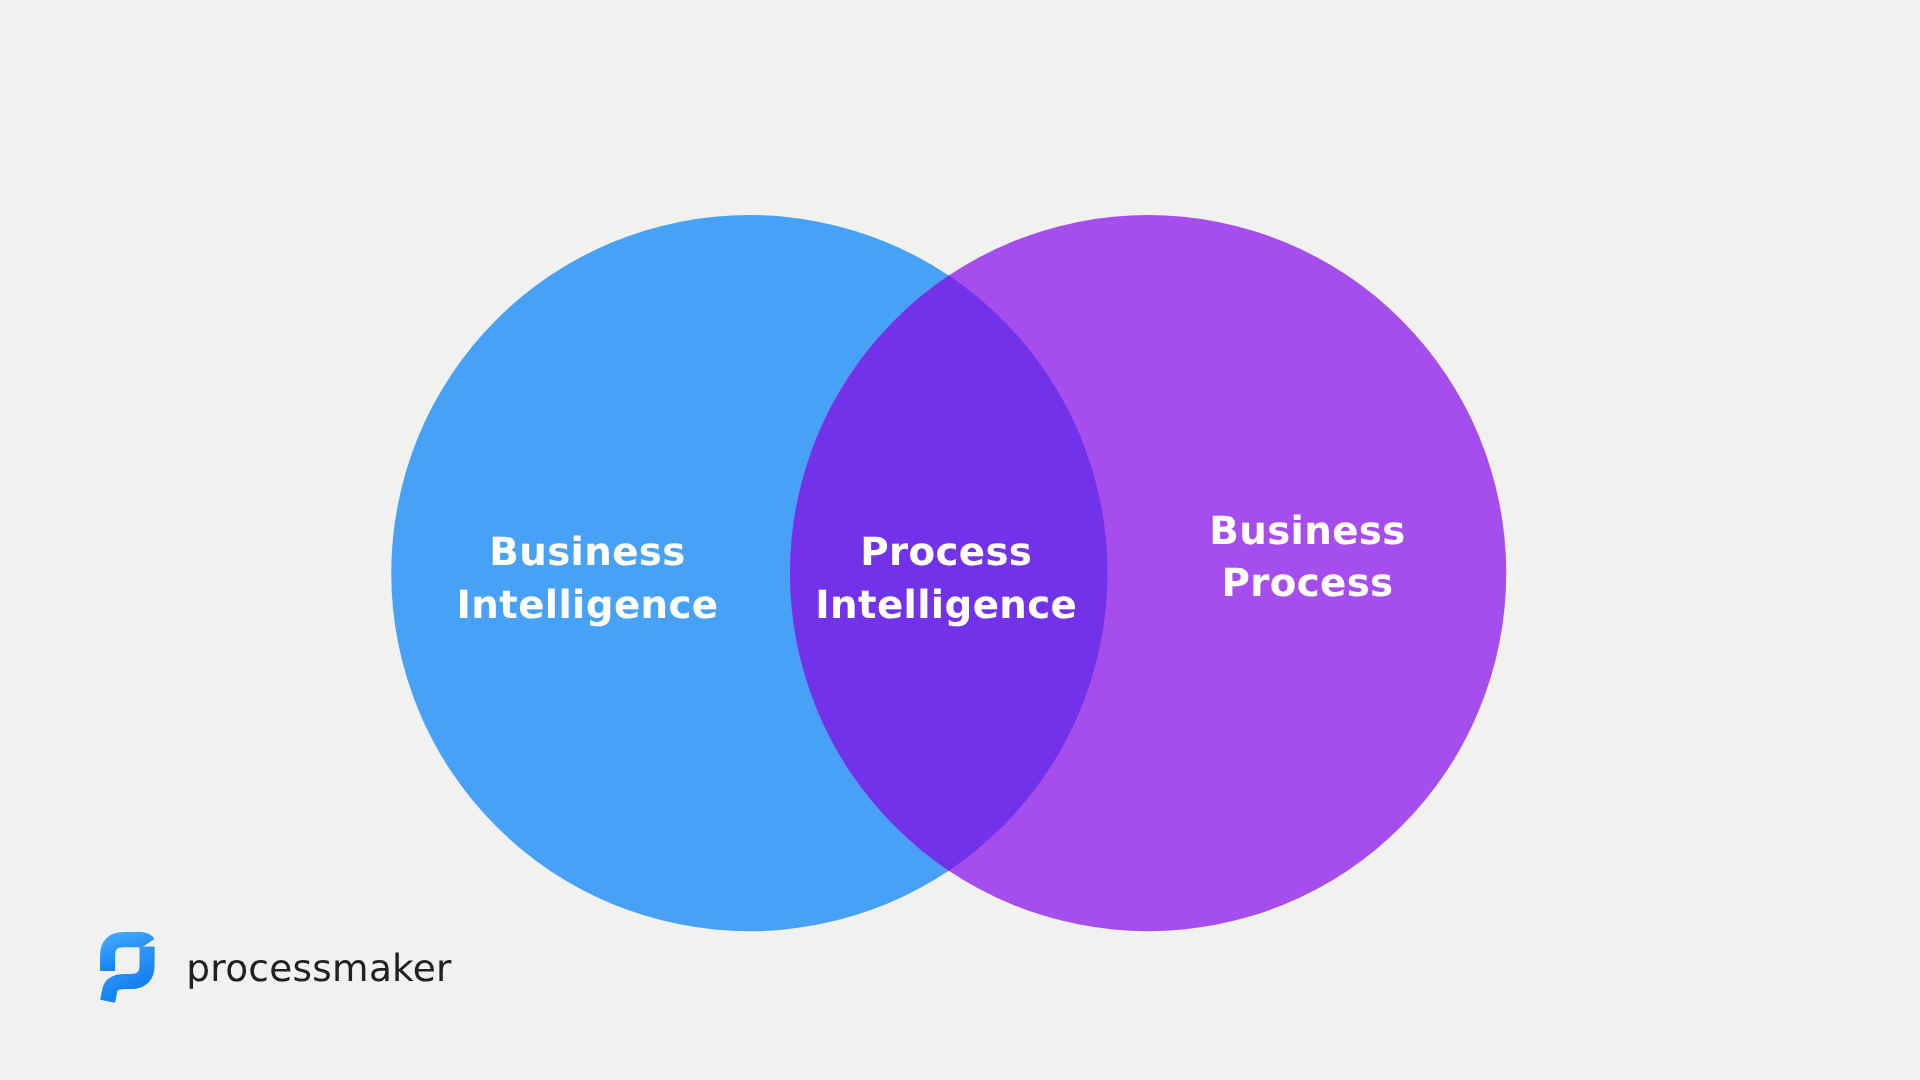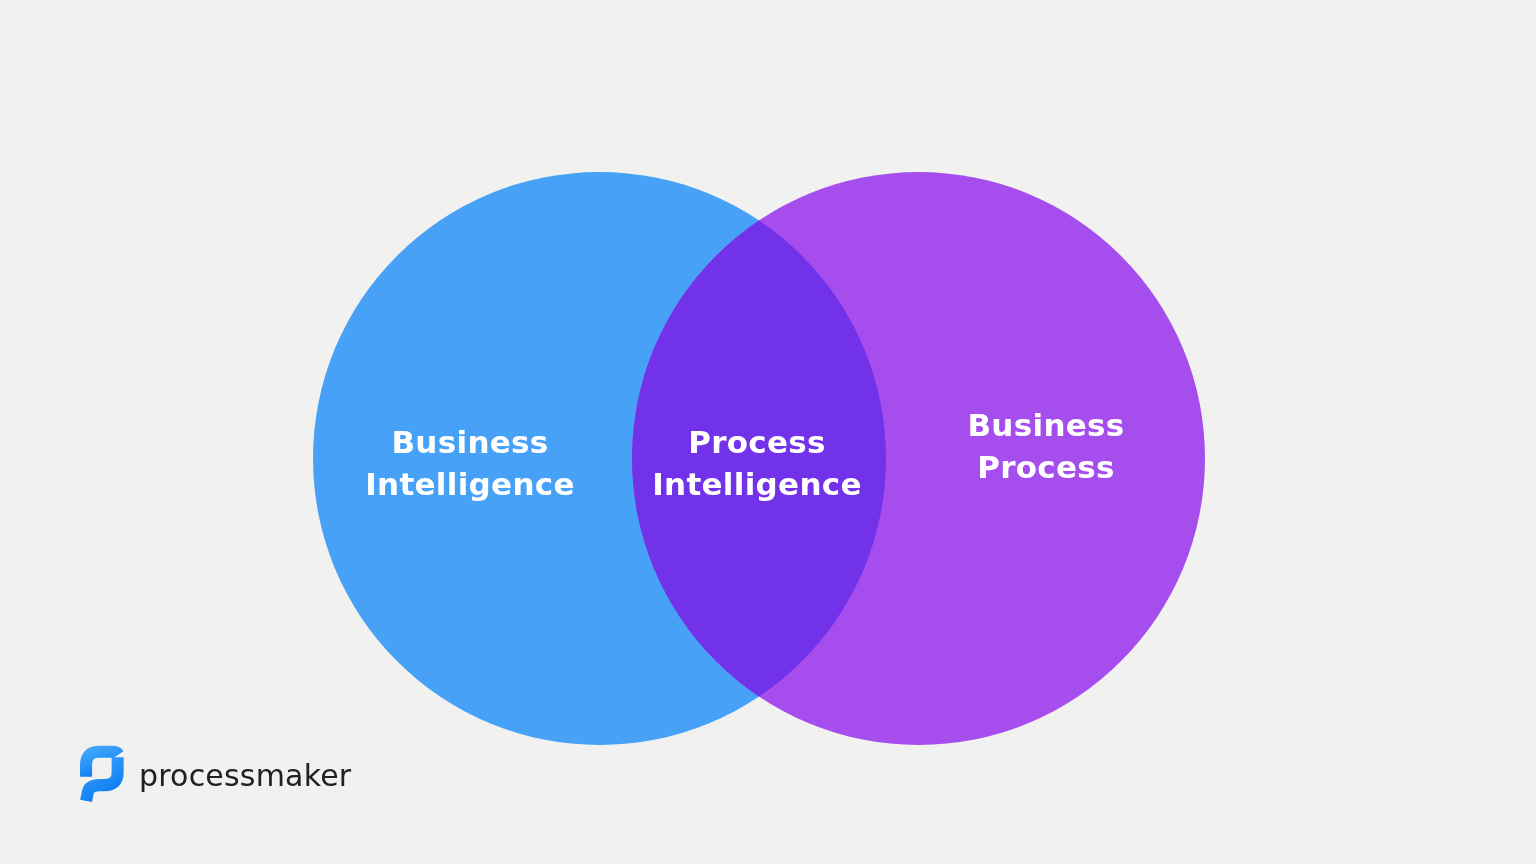--- a/index.html
+++ b/index.html
@@ -39,21 +39,21 @@
   .venn-label span { display: block; }
   .label-left   { left: 310px; top: 421px; }
   .label-middle { left: 597px; top: 421px; }
   .label-right  { left: 886px; top: 404px; }
   .logo {
     position: absolute;
     left: 74px;
     top: 743px;
     display: flex;
     align-items: center;
-    gap: 13px;
+    gap: 23px;
     text-align: right;
   }
   .logo-icon-svg { display: block; }
   .logo-word {
     font-size: 30px;
     font-weight: 500;
     color: #212121;
     letter-spacing: 0.2px;
     line-height: 1;
     padding-top: 4px;

